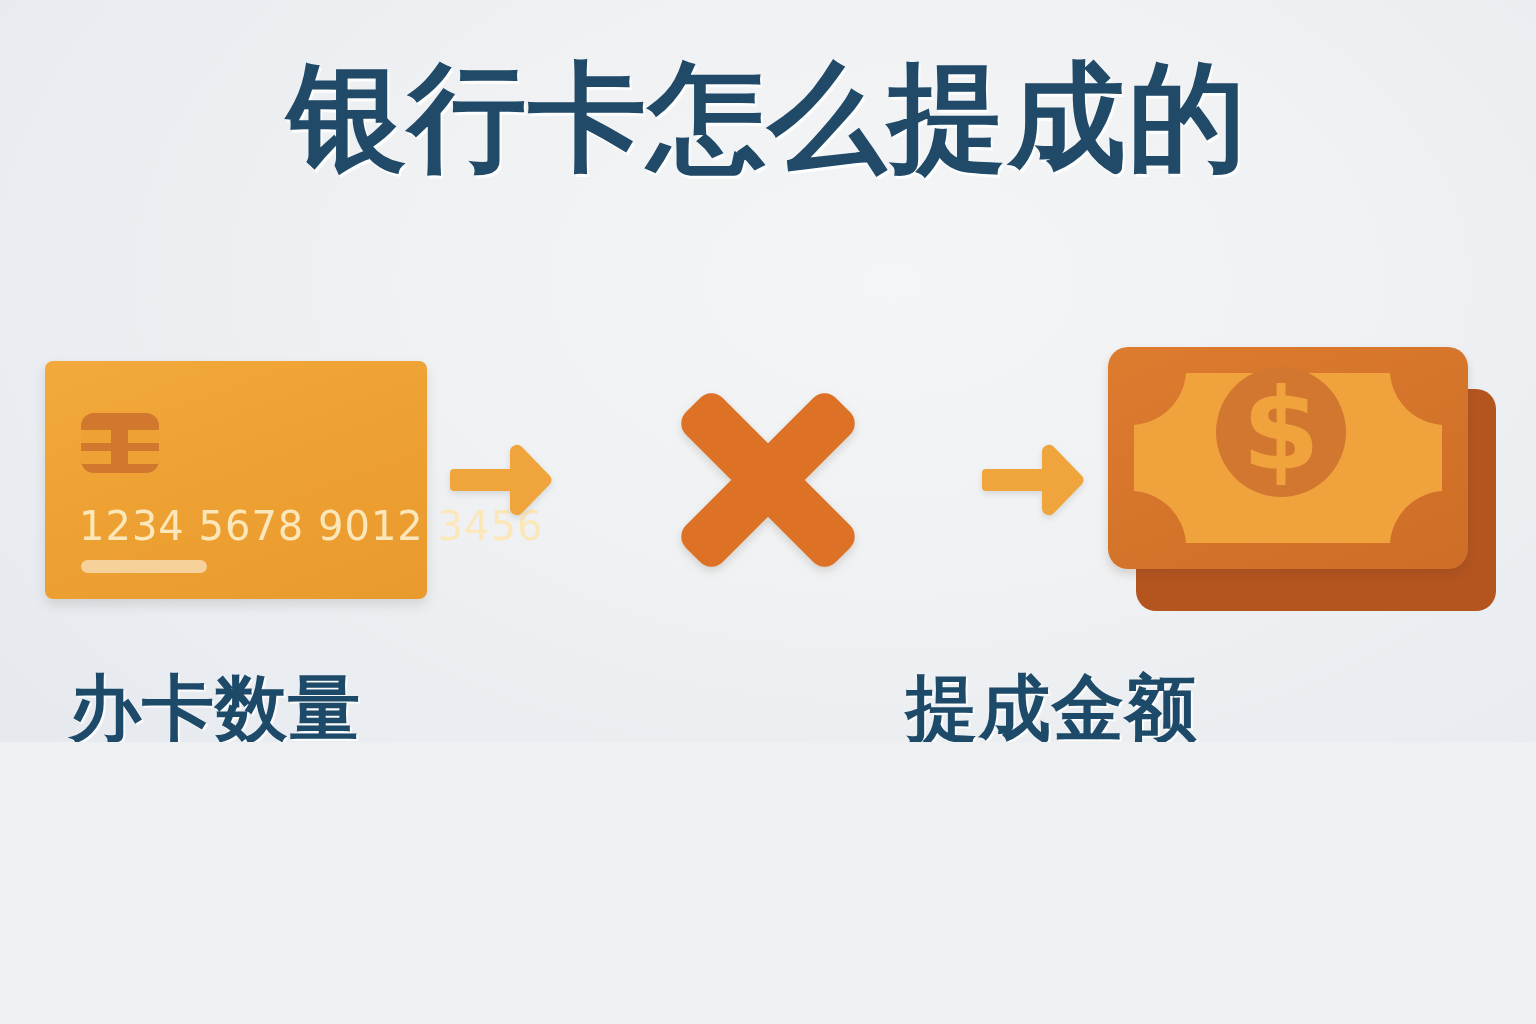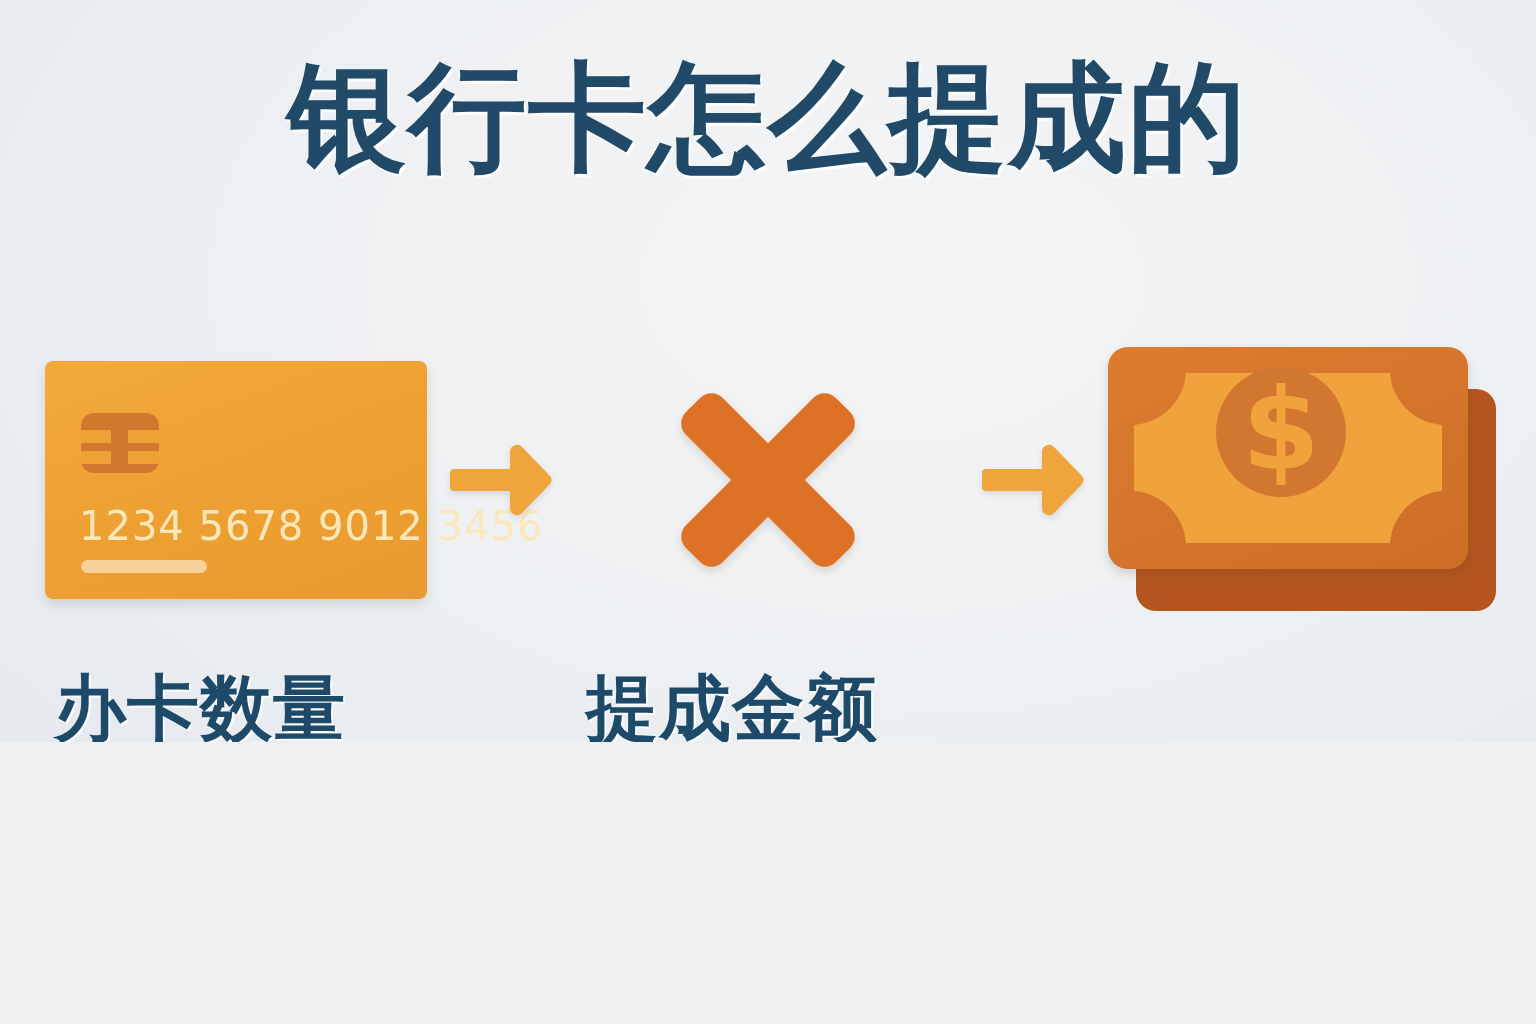--- a/index.html
+++ b/index.html
@@ -216,21 +216,22 @@
 
   
   .label-row {
     position: absolute;
     left: 0;
     top: 648px;
     width: 1536px;
     height: 120px;
     display: flex;
     align-items: center;
-    justify-content: flex-start;
+    justify-content: space-between;
+    padding-left: 15px;
   }
   .label-slot {
     width: 400px;
     text-align: center;
   }
   .label-gap { width: 132px; }
 
   .label-text {
     font-size: 72px;
     line-height: 1.2;

